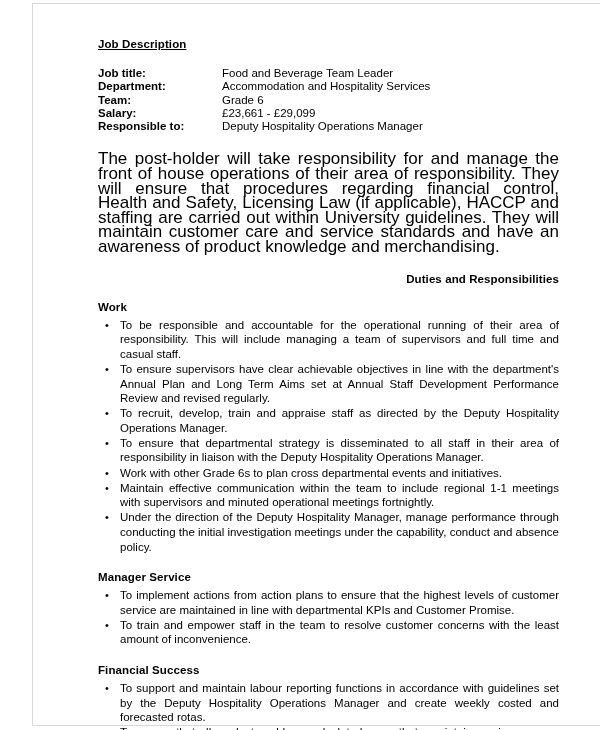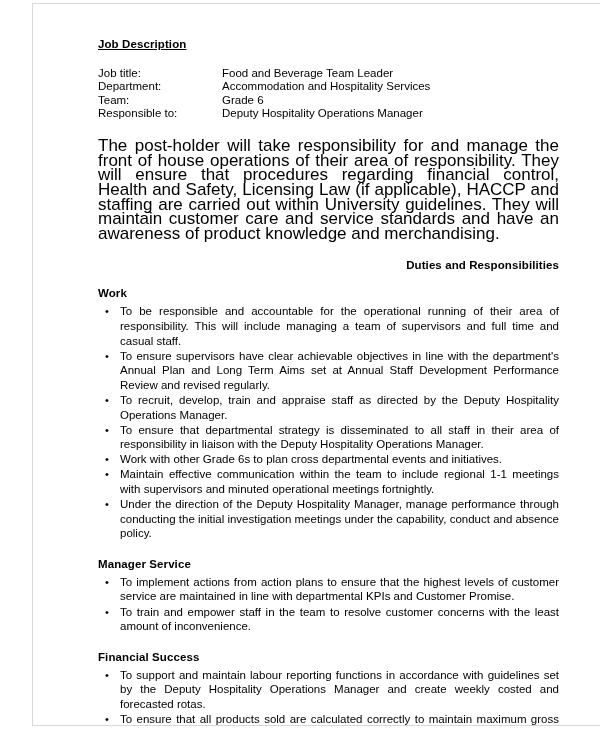--- a/index.html
+++ b/index.html
@@ -52,21 +52,21 @@
     border-collapse: collapse;
   }
   .meta tr { vertical-align: top; }
   .meta td {
     padding: 0;
     font-size: 11.5px;
     line-height: 13.3px;
     white-space: nowrap;
   }
   .meta .meta-label {
-    font-weight: normal;
+    font-weight: bold;
     width: 118px;
     padding-right: 6px;
   }
   .meta .meta-value {
     font-weight: normal;
   }
 
   
   .body-para {
     font-size: 17px;
@@ -135,20 +135,24 @@
           </tr>
           <tr>
             <td class="meta-label">Department:</td>
             <td class="meta-value">Accommodation and Hospitality Services</td>
           </tr>
           <tr>
             <td class="meta-label">Team:</td>
             <td class="meta-value">Grade 6</td>
           </tr>
           <tr>
+            <td class="meta-label">Salary:</td>
+            <td class="meta-value">£23,661 - £29,099</td>
+          </tr>
+          <tr>
             <td class="meta-label">Responsible to:</td>
             <td class="meta-value">Deputy Hospitality Operations Manager</td>
           </tr>
         </tbody>
     </table>
 
     <p class="body-para">The post-holder will take responsibility for and manage the front of house operations of their area of responsibility. They will ensure that procedures regarding financial control, Health and Safety, Licensing Law (if applicable), HACCP and staffing are carried out within University guidelines. They will maintain customer care and service standards and have an awareness of product knowledge and merchandising.</p>
 
     <div class="section-heading major">Duties and Responsibilities</div>
 

